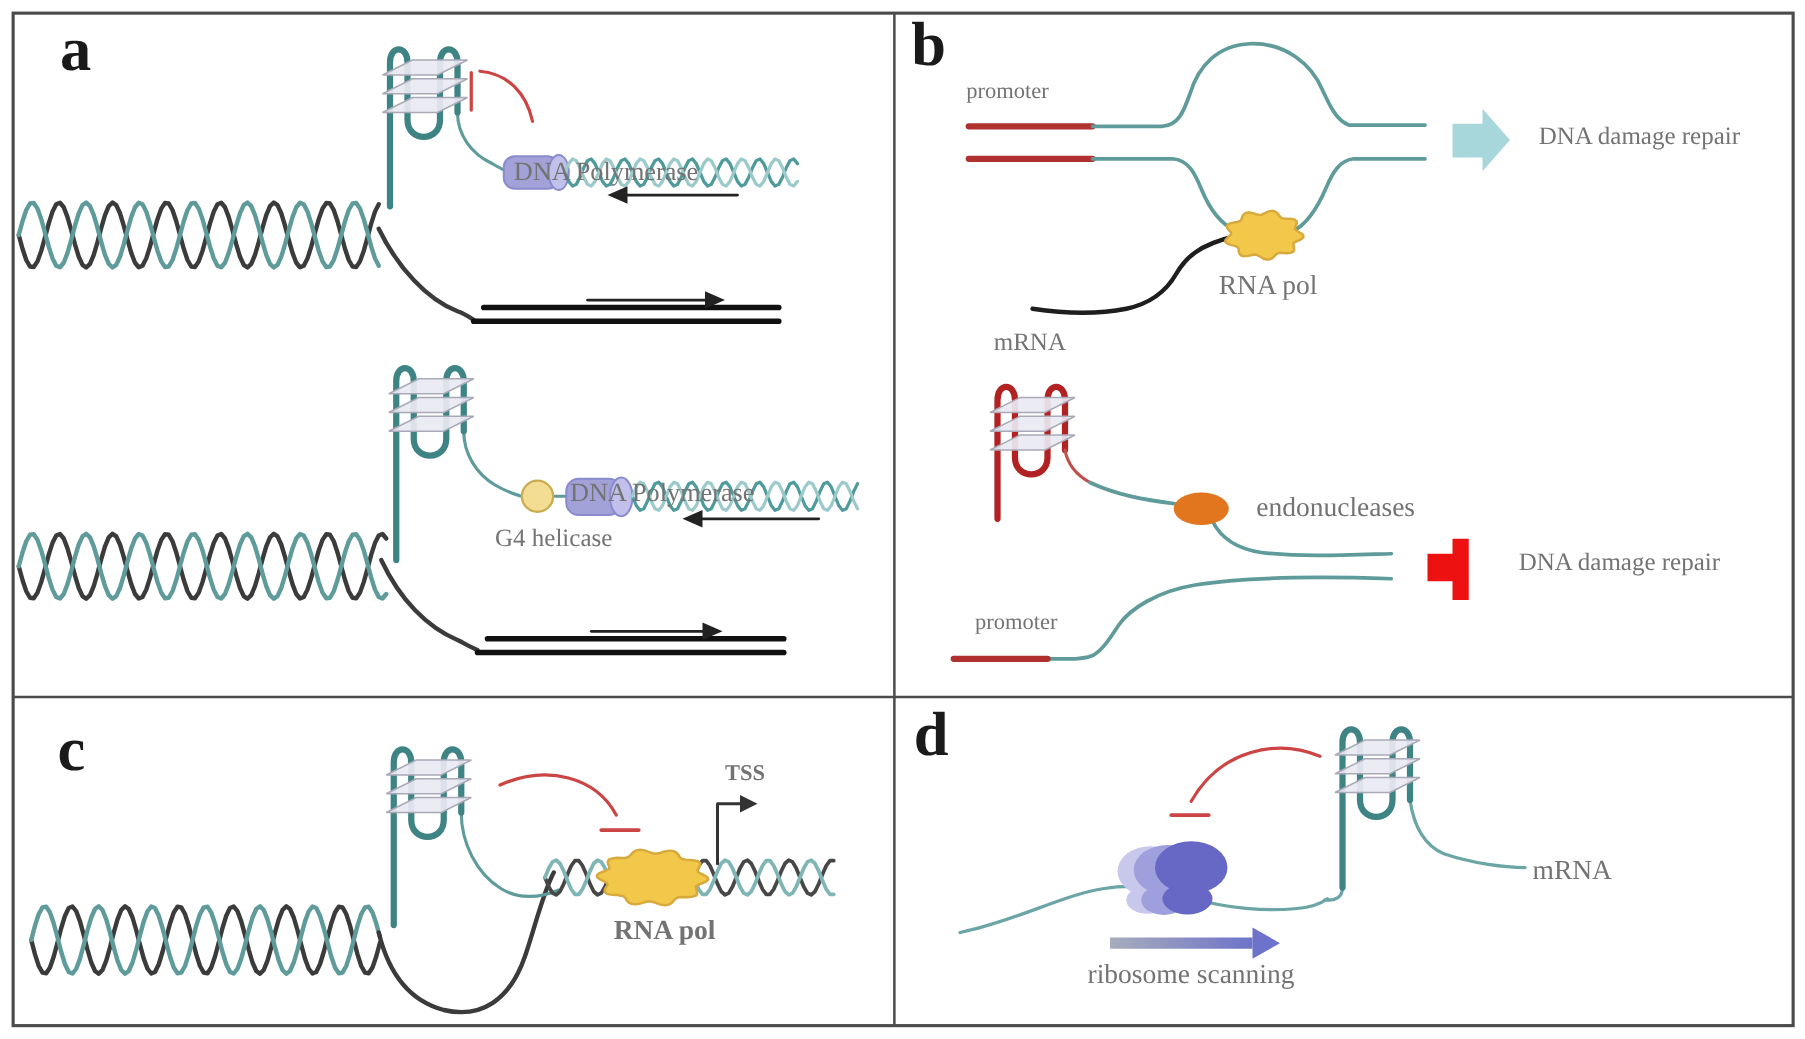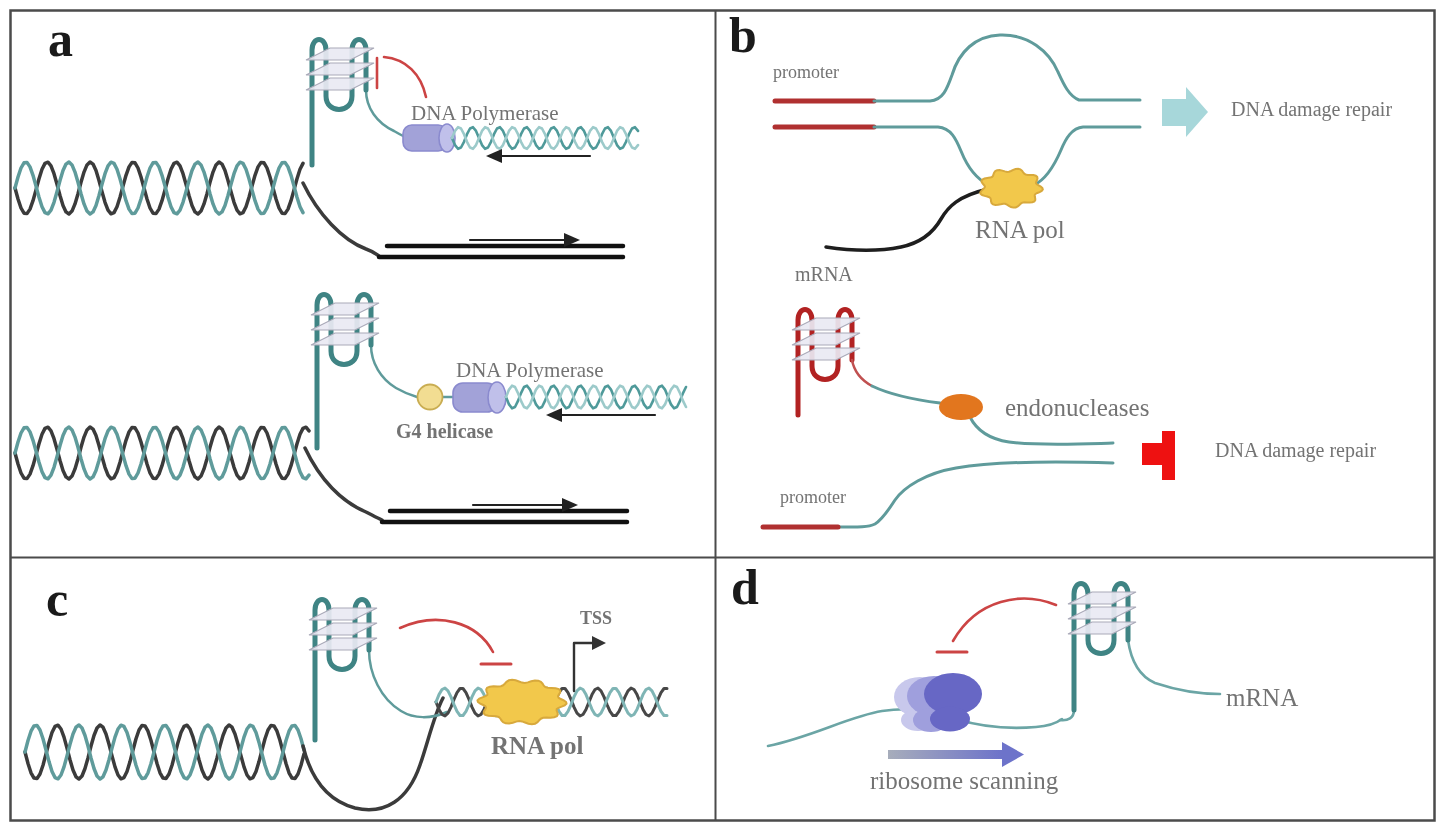--- a/index.html
+++ b/index.html
@@ -1,22 +1,22 @@
 <!DOCTYPE html>
 <html><head>
 <meta charset="utf-8">
 <style>
   html,body{margin:0;padding:0;background:#ffffff;}
   #stage{position:relative;width:1444px;height:831px;background:#fff;
          font-family:"Liberation Serif","DejaVu Serif",serif;overflow:hidden;}
   #art{position:absolute;left:0;top:0;}
   .lbl{position:absolute;color:#737373;white-space:nowrap;line-height:1;}
   .panel-letter{font-weight:bold;font-size:50px;color:#1a1a1a;}
-  .t18{font-size:18px;} .t19{font-size:25px;} .t20{font-size:20px;}
-  .t21{font-size:21px;} .t24{font-size:20px;}
+  .t18{font-size:18px;} .t19{font-size:22px;} .t20{font-size:20px;}
+  .t21{font-size:21px;margin-top:24px;} .t24{font-size:20px;}
   .semibold{font-weight:600;}
 </style>
 </head>
 <body>
 
 <div id="stage">
 
   <svg id="art" width="1444" height="831" viewBox="0 0 1444 831">
       <g>
         <rect x="10.5" y="10.5" width="1424" height="810" fill="none" stroke="#4b4b4b" stroke-width="2.5"></rect>
@@ -160,21 +160,21 @@
       </g>
     </svg>
 
   <div class="lbl panel-letter" style="left:48px;top:14px;">a</div>
   <div class="lbl panel-letter" style="left:729px;top:10px;">b</div>
   <div class="lbl panel-letter" style="left:46px;top:574px;">c</div>
   <div class="lbl panel-letter" style="left:731px;top:562px;">d</div>
 
   <div class="lbl t21" style="left:411px;top:103px;">DNA Polymerase</div>
   <div class="lbl t21" style="left:456px;top:360px;">DNA Polymerase</div>
-  <div class="lbl t20" style="left:396px;top:421px;font-weight:bold;">G4 helicase</div>
+  <div class="lbl t20" style="left:396px;top:421px;">G4 helicase</div>
 
   <div class="lbl t18" style="left:773px;top:63px;">promoter</div>
   <div class="lbl t19" style="left:975px;top:217px;">RNA pol</div>
   <div class="lbl t20" style="left:795px;top:264px;">mRNA</div>
   <div class="lbl t24" style="left:1231px;top:99px;">DNA damage repair</div>
   <div class="lbl t19" style="left:1005px;top:395px;">endonucleases</div>
   <div class="lbl t18" style="left:780px;top:488px;">promoter</div>
   <div class="lbl t24" style="left:1215px;top:440px;">DNA damage repair</div>
 
   <div class="lbl t18 semibold" style="left:580px;top:609px;">TSS</div>

